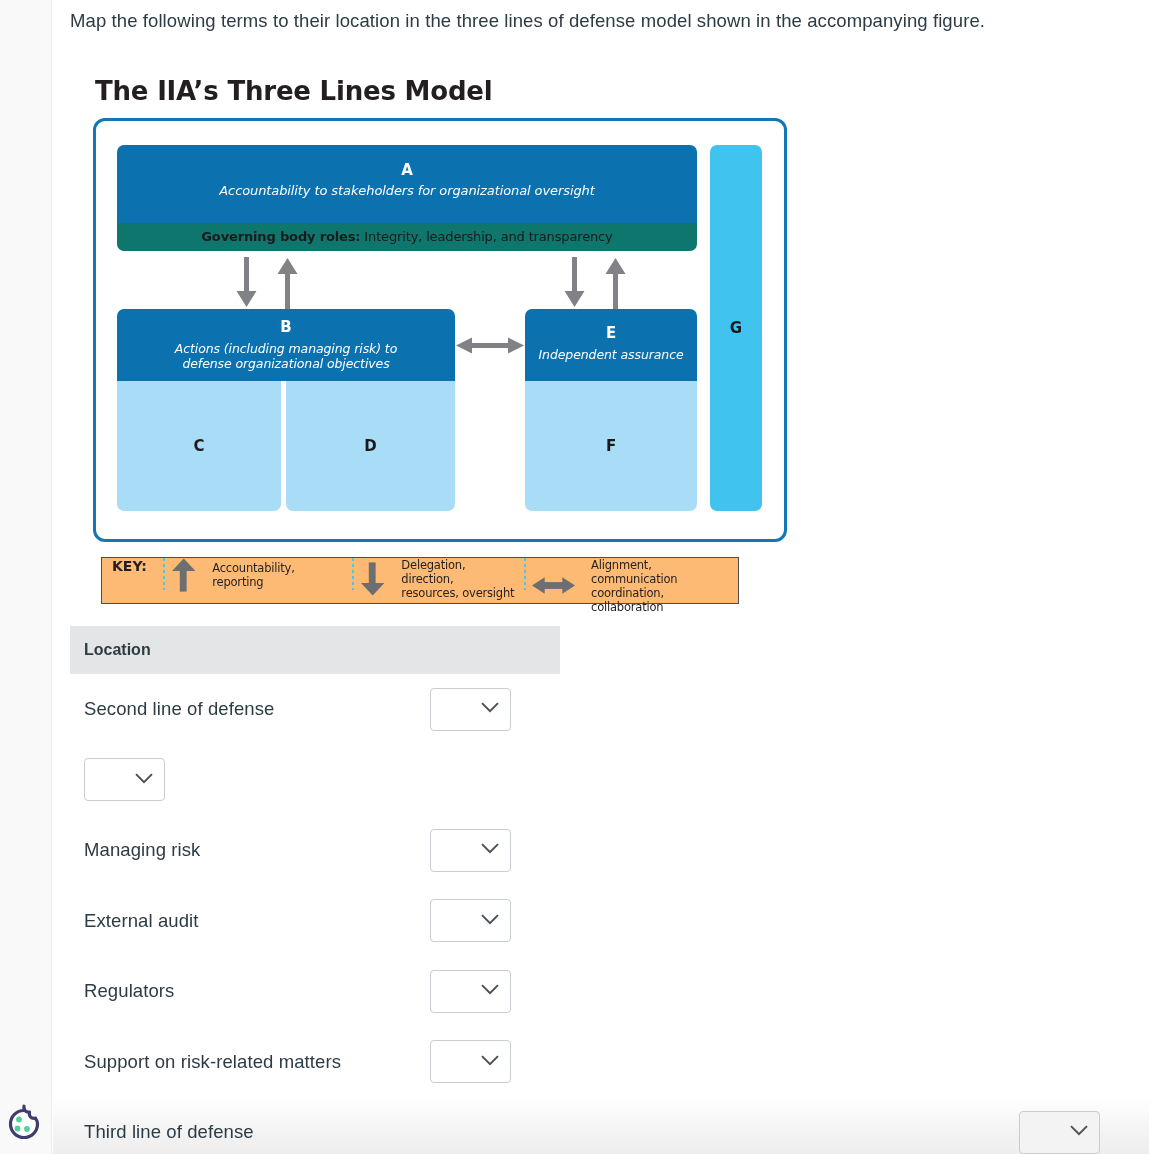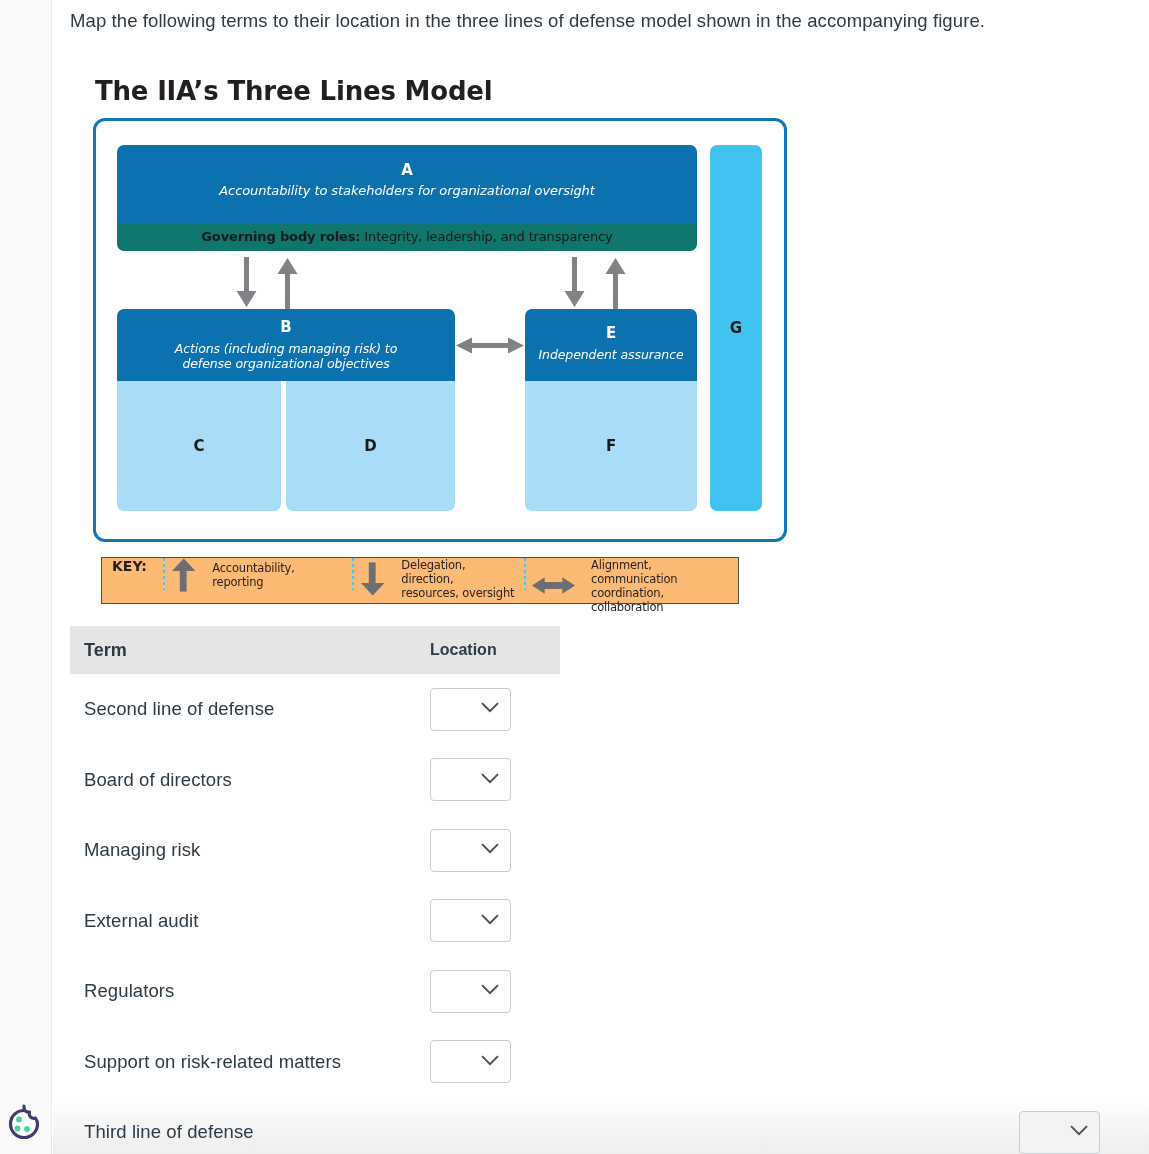--- a/index.html
+++ b/index.html
@@ -448,39 +448,37 @@
       <div class="key-text">
         <span>Alignment, communication</span><br>
         <span>coordination, collaboration</span>
       </div>
     </div>
   </div>
 
   <div class="match-table">
 
     <div class="thead">
-      <div class="th-term">Term</div>
       <div class="th-loc">Location</div>
     </div>
 
     <div class="trow">
       <div class="td-term">Second line of defense</div>
       <div class="td-loc">
         <div class="select-box">
           <span class="chev">
             <svg width="18" height="11" viewBox="0 0 18 11">
                 <polyline points="1,1 9,9 17,1" fill="none" stroke="#4a5055" stroke-width="2"></polyline>
               </svg>
           </span>
         </div>
       </div>
     </div>
 
     <div class="trow">
-      <div class="td-term">Board of directors</div>
       <div class="td-loc">
         <div class="select-box">
           <span class="chev">
             <svg width="18" height="11" viewBox="0 0 18 11">
                 <polyline points="1,1 9,9 17,1" fill="none" stroke="#4a5055" stroke-width="2"></polyline>
               </svg>
           </span>
         </div>
       </div>
     </div>

